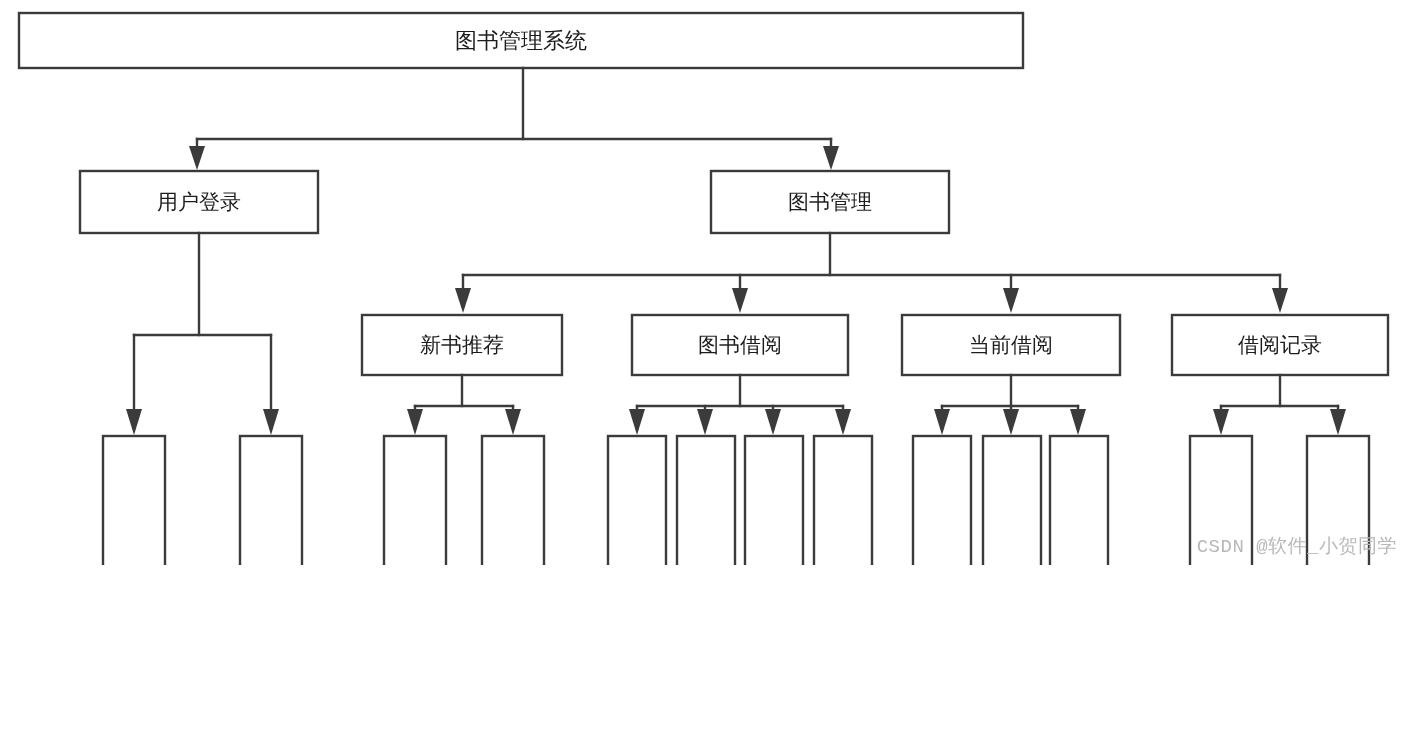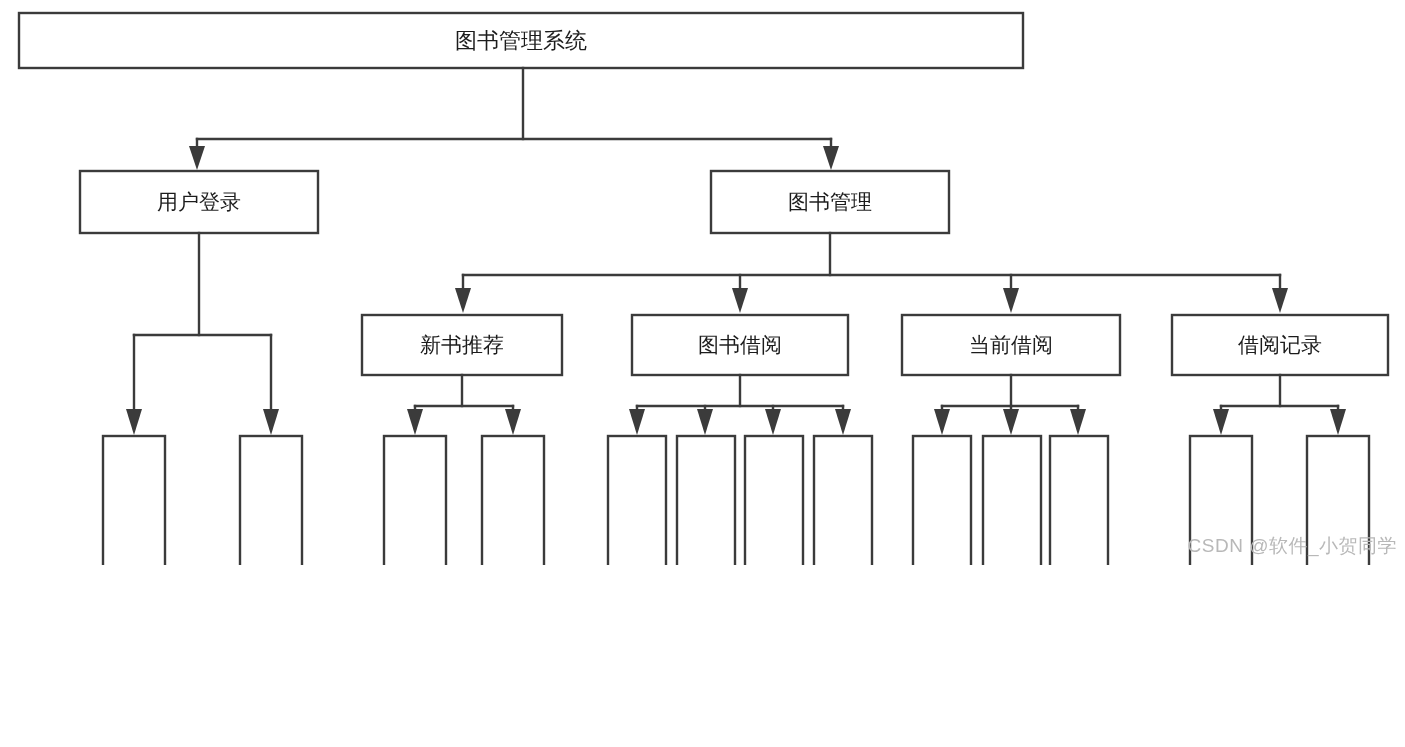--- a/index.html
+++ b/index.html
@@ -69,21 +69,21 @@
     white-space: nowrap;
     pointer-events: none;
   }
   .vlabel.centered {
     align-items: center;
   }
   #watermark {
     position: absolute;
     right: 8px;
     bottom: 6px;
-    font-family: Liberation Sans, sans-serif;
+    font-family: Liberation Mono, monospace;
     font-size: 19px;
     color: #b8b8b8;
     letter-spacing: 0.5px;
     white-space: nowrap;
     pointer-events: none;
     margin-top: 14px;
   }
 </style>
 </head>
 <body>

